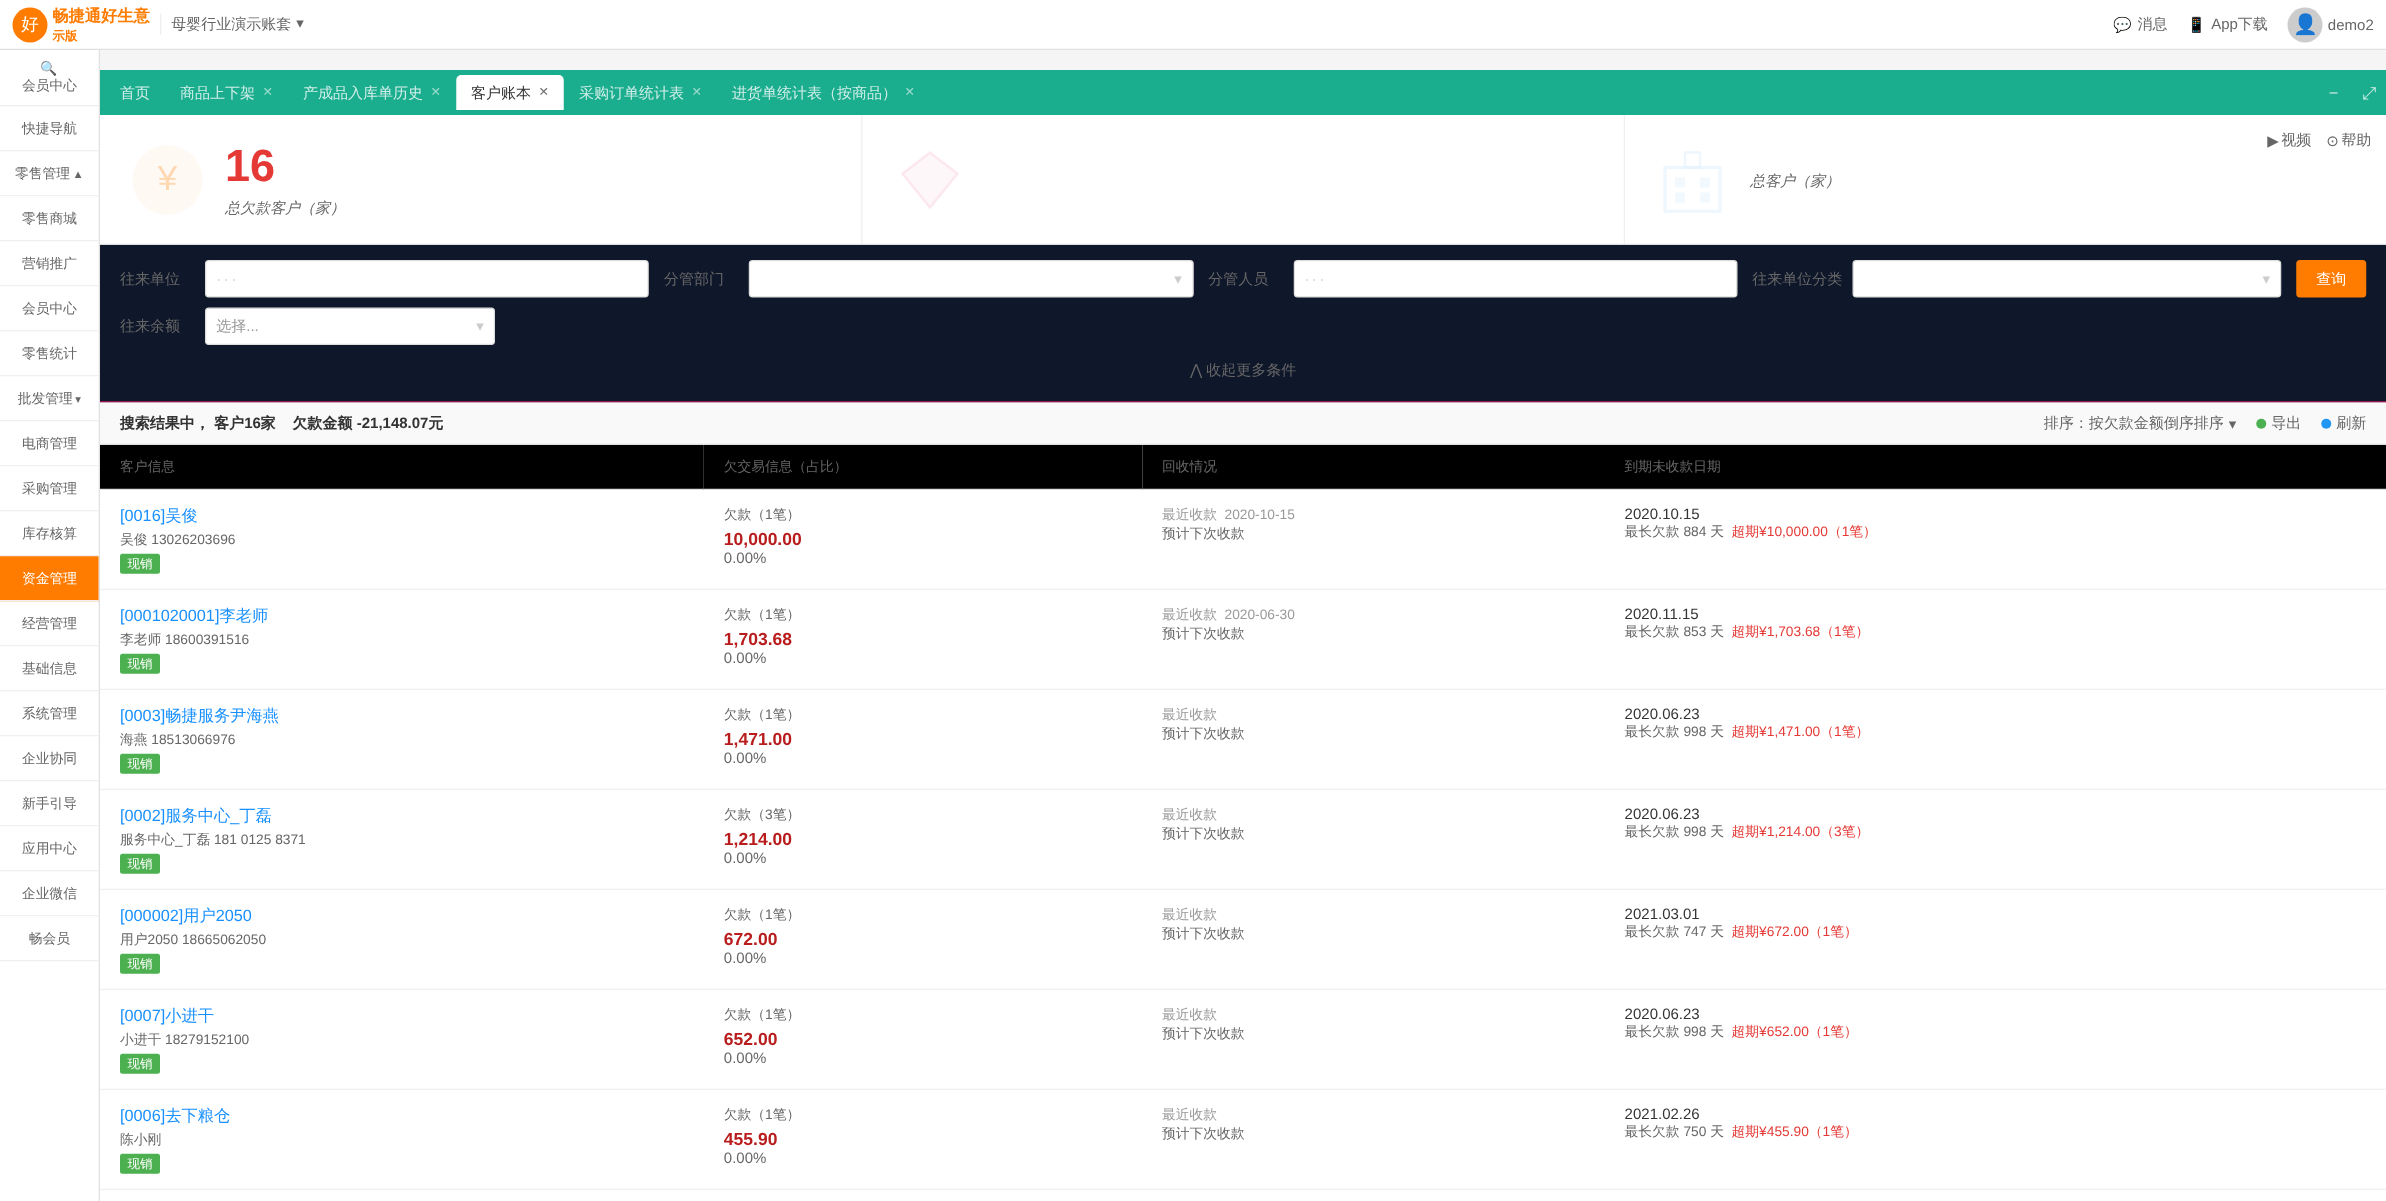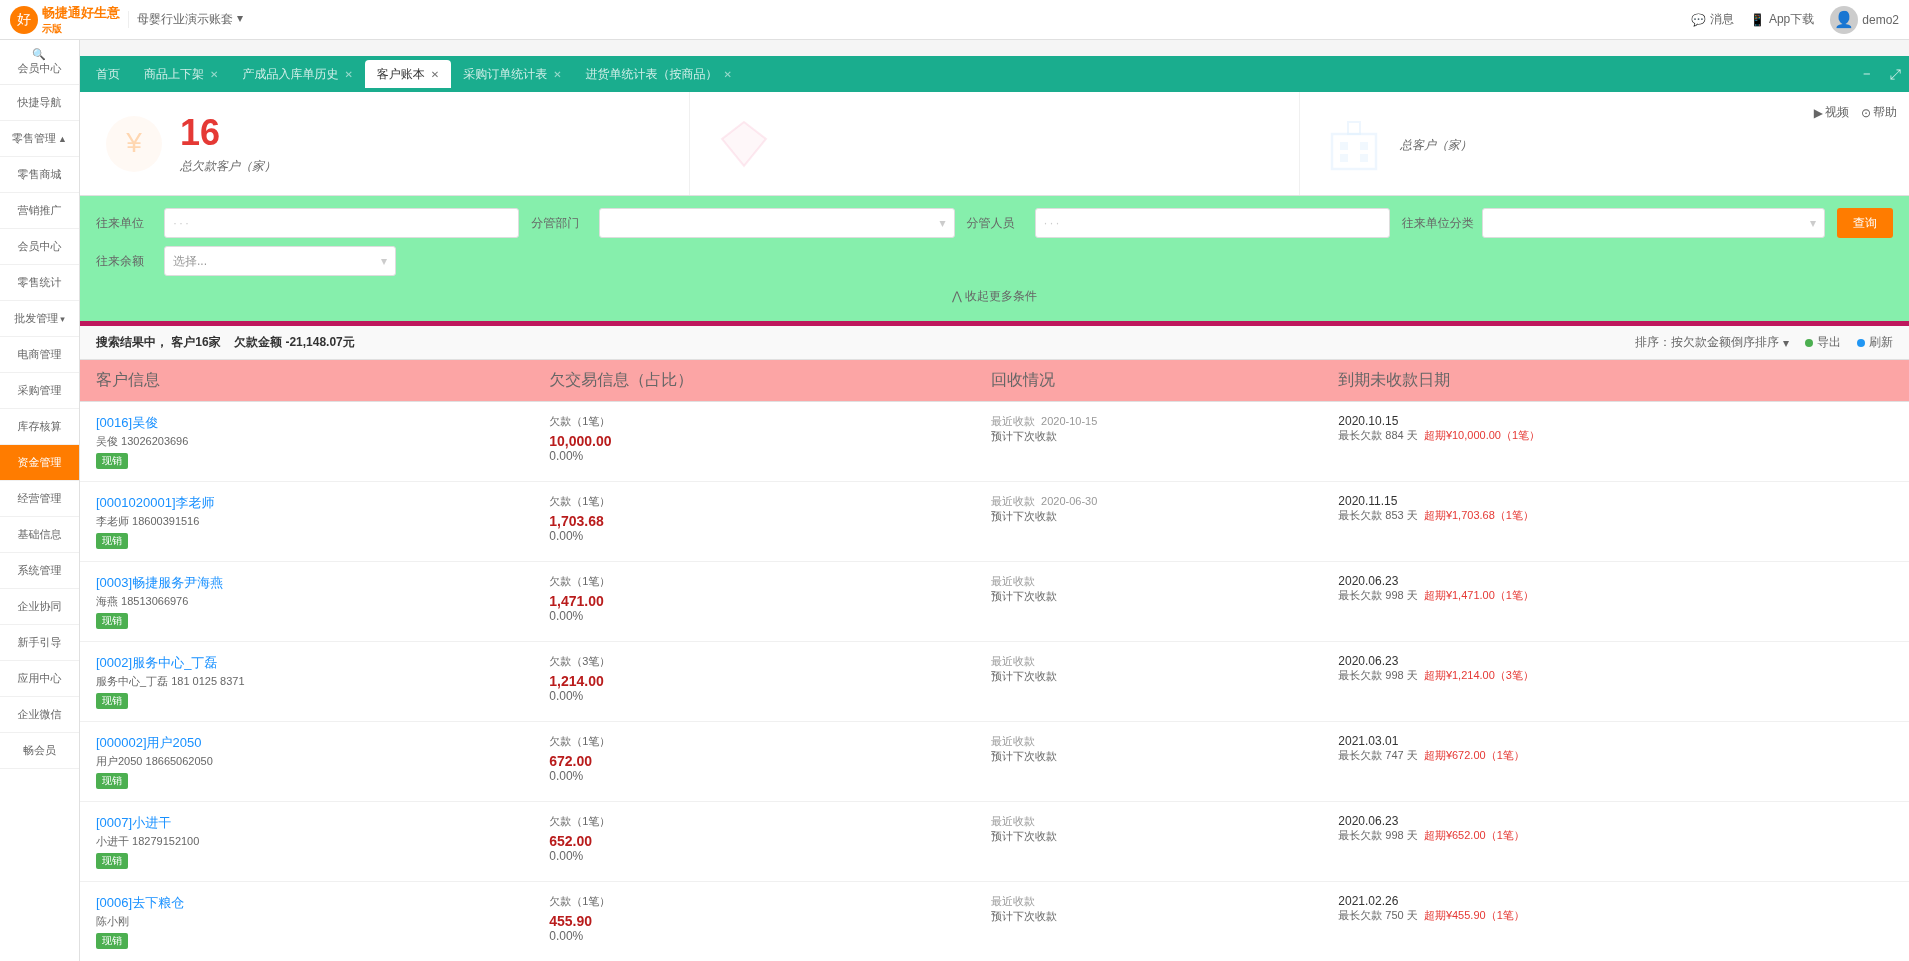--- a/index.html
+++ b/index.html
@@ -46,21 +46,21 @@
     .stat-icon svg { opacity: 0.3; }
     .stat-info { flex: 1; }
     .stat-number { font-size: 36px; font-weight: bold; }
     .stat-number.red { color: #e53935; }
     .stat-number.dark { color: #333; }
     .stat-label { font-size: 12px; color: #666; margin-top: 4px; font-style: italic; }
     .stat-actions { position: absolute; top: 12px; right: 12px; display: flex; gap: 12px; font-size: 12px; color: #666; }
     .stat-action { cursor: pointer; display: flex; align-items: center; gap: 2px; }
 
     
-    .filter-area { padding: 12px 16px; background: #86efac; border-bottom: 5px solid #be185d; }
+    .filter-area { padding: 12px 16px; background: #0f172a; border-bottom: 1px solid #be185d; }
     .filter-row { display: flex; align-items: center; gap: 12px; margin-bottom: 8px; }
     .filter-item { display: flex; align-items: center; gap: 8px; flex: 1; }
     .filter-label { font-size: 12px; color: #666; white-space: nowrap; min-width: 60px; }
     .filter-input { flex: 1; height: 30px; border: 1px solid #ddd; border-radius: 3px; padding: 0 8px; font-size: 12px; display: flex; align-items: center; justify-content: space-between; cursor: pointer; background: #fff; }
     .filter-input .dots { color: #ccc; letter-spacing: 2px; }
     .filter-input .arrow { color: #ccc; }
     .filter-btn-orange { background: #ff7c00; color: #fff; border: none; border-radius: 3px; padding: 0 16px; height: 30px; cursor: pointer; font-size: 12px; white-space: nowrap; }
     .collapse-row { text-align: center; padding: 4px; color: #666; font-size: 12px; cursor: pointer; }
 
     
@@ -69,21 +69,21 @@
     .results-info span { color: #333; font-weight: bold; }
     .results-actions { display: flex; align-items: center; gap: 16px; font-size: 12px; color: #666; }
     .sort-select { display: flex; align-items: center; gap: 4px; cursor: pointer; }
     .action-btn { display: flex; align-items: center; gap: 4px; cursor: pointer; color: #666; }
     .action-btn .dot { width: 8px; height: 8px; border-radius: 50%; display: inline-block; }
     .dot-green { background: #4caf50; }
     .dot-blue { background: #2196f3; }
 
     
     .data-table { width: 100%; border-collapse: collapse; }
-    .data-table th { background: #fca5a5; padding: 10px 16px; text-align: left; font-size: 16px; color: #666; font-weight: normal; border-bottom: 1px solid #e0e0e0; }
+    .data-table th { background: #000000; padding: 10px 16px; text-align: left; font-size: 11px; color: #666; font-weight: normal; border-bottom: 1px solid #e0e0e0; }
     .data-table td { padding: 12px 16px; border-bottom: 1px solid #f0f0f0; vertical-align: top; font-size: 12px; }
     .customer-name { color: #1890ff; cursor: pointer; font-size: 13px; margin-bottom: 2px; }
     .customer-info { color: #666; font-size: 11px; margin-bottom: 4px; }
     .customer-tag { display: inline-block; background: #4caf50; color: #fff; font-size: 10px; padding: 1px 6px; border-radius: 2px; }
     .amount-red { color: #b91c1c; font-size: 14px; font-weight: bold; }
     .amount-desc { color: #666; font-size: 11px; margin-bottom: 4px; }
     .percentage { color: #666; font-size: 12px; }
     .date-text { color: #333; font-size: 12px; }
     .overdue-text { color: #e53935; font-size: 11px; }
     .overdue-days { color: #666; font-size: 11px; }

